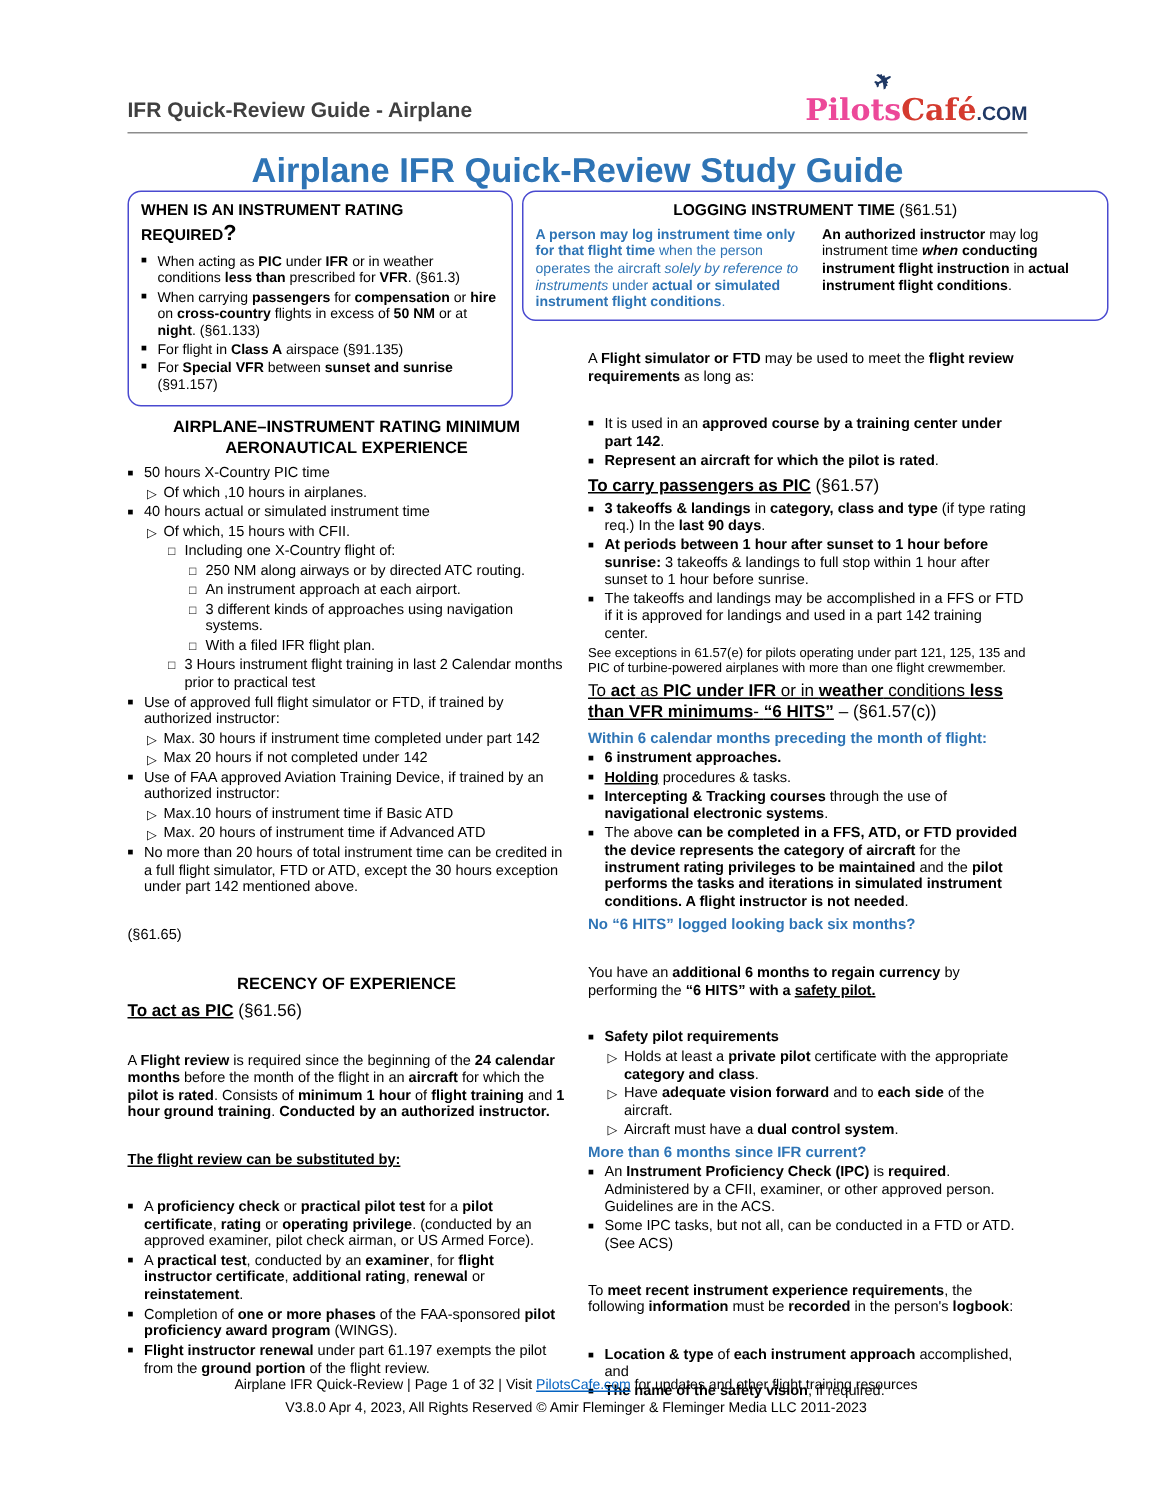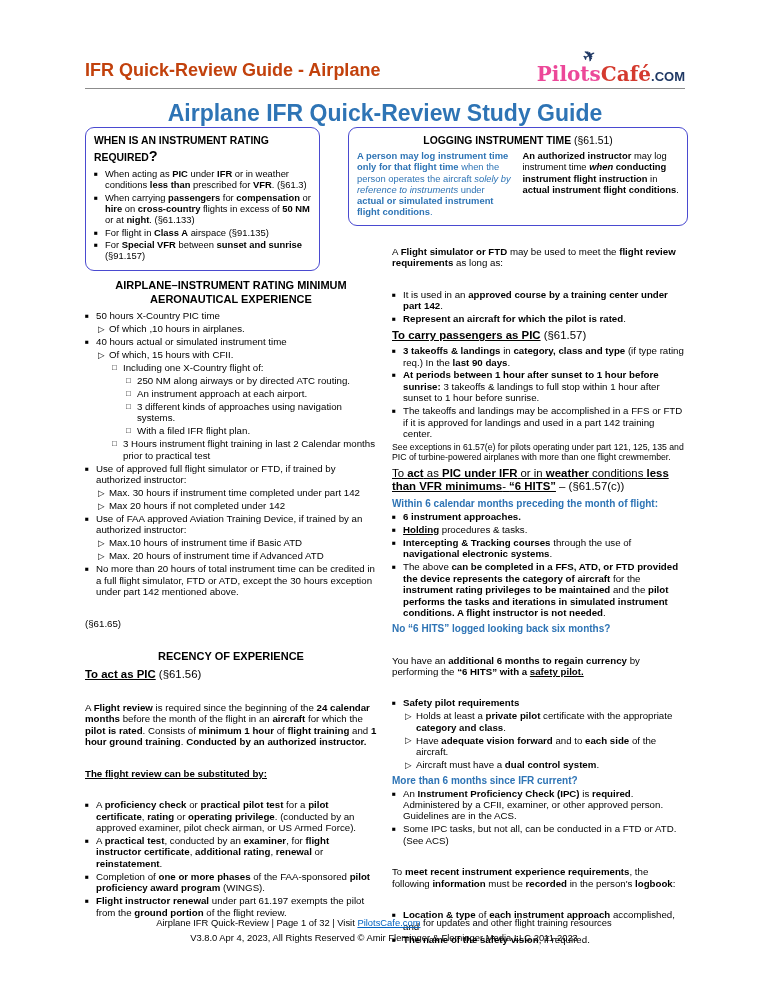--- a/index.html
+++ b/index.html
@@ -1,32 +1,32 @@
 <!DOCTYPE html>
 <html><head>
 <meta charset="utf-8">
 <style>
   *{margin:0;padding:0;box-sizing:border-box}
   html,body{background:#ffffff}
   body{width:768px;height:994px;font-family:"Liberation Sans",sans-serif;color:#000;position:relative;overflow:hidden}
   .page{position:absolute;inset:0;padding:44px 83px 0 85px}
   .doc-header{display:flex;justify-content:space-between;align-items:flex-end;height:40px}
-  .doc-title{color:#c2410c;font-weight:700;font-size:18px;padding-bottom:3px}
+  .doc-title{color:#404040;font-weight:700;font-size:14px;padding-bottom:3px}
   .logo{position:relative;font-weight:700;line-height:1;padding-top:12px;white-space:nowrap}
   .logo .lp{color:#ec4899;font-size:20px;font-family:"DejaVu Serif",serif}
   .logo .lc{color:#d43b2f;font-size:20px;font-family:"DejaVu Serif",serif}
   .logo .ld{color:#1f3864;font-size:13px}
   .logo .plane{position:absolute;top:-4px;left:46px;font-size:15px;color:#1f3864;display:inline-block;transform:rotate(-28deg)}
   .rule{border:none;border-top:1.3px solid #8c8c8c;margin:4px 0 0}
   .title{color:#2e74b5;font-size:23px;font-weight:700;text-align:center;margin:11px 0 0}
   .columns{display:flex;gap:15px}
   .col{width:292px;font-size:9.7px;line-height:1.18}
   .box{border:1.5px solid #4a4ad0;border-radius:9px;padding:6px 8px 7px;margin-bottom:7px;background:#fff}
-  .box-rating{width:235px;font-size:9.4px}
-  .box-logging{width:340px;margin-left:-44px;font-size:9.4px}
+  .box-rating{width:257px;font-size:9.4px}
+  .box-logging{width:391px;margin-left:-44px;font-size:9.4px}
   .box-title{font-weight:700;font-size:10.4px;line-height:1.25;margin-bottom:3px}
   .box-title .bigq{font-size:14.5px}
   .box-title.center{text-align:center}
   .box-title .ref{font-weight:400}
   .logging-cols{display:flex;gap:9px}
   .logging-cols>div{flex:1;line-height:1.2}
   .blue-text{color:#2e74b5}
   .p{margin:20px 0}
   .small{font-size:8.7px;line-height:1.16;margin:2px 0 3px}
   .csec{text-align:center;font-weight:700;font-size:11px;margin:7px 0 4px;line-height:1.3}

